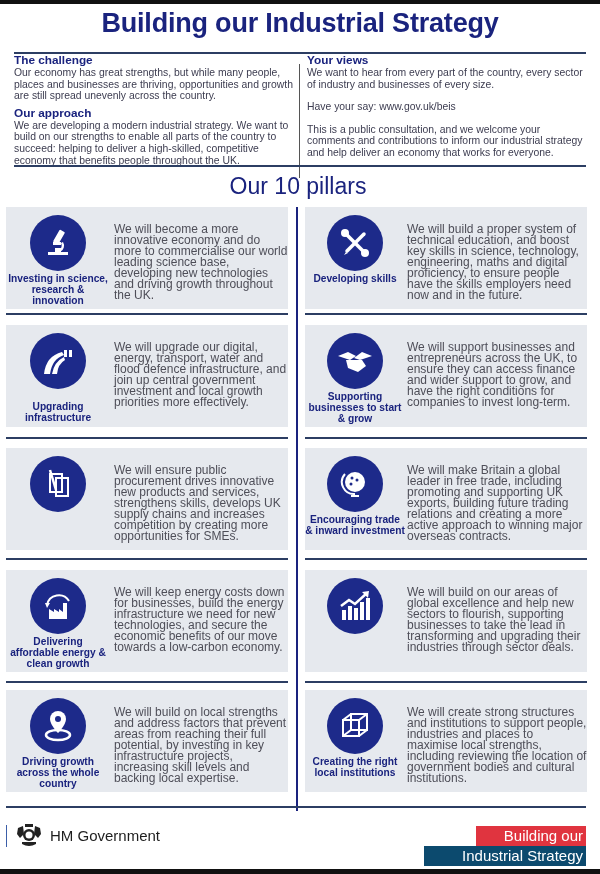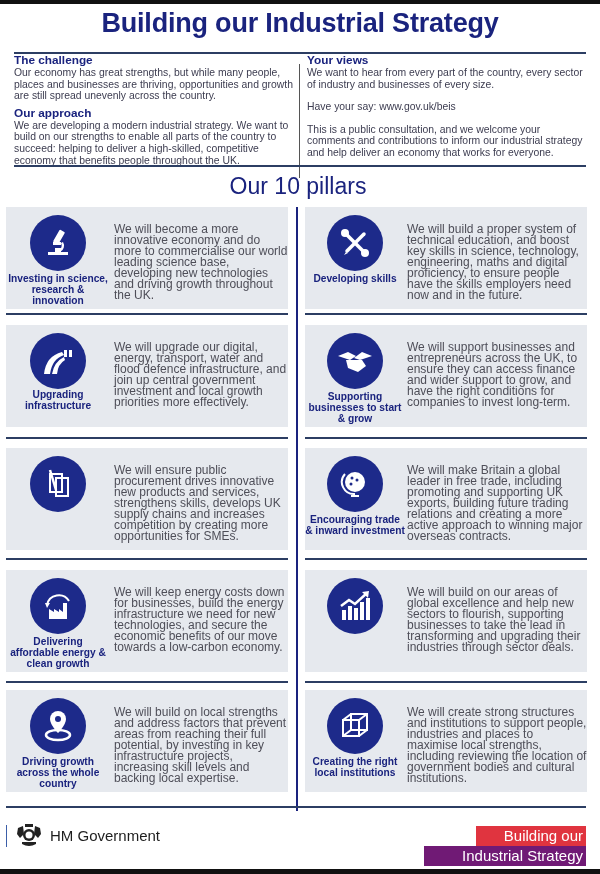--- a/index.html
+++ b/index.html
@@ -53,21 +53,21 @@
     .footer-logo { position: absolute; left: 6px; top: 825px; height: 22px; width: 1px; background: #3b5ea8; }
     .crest { position: absolute; left: 14px; top: 822px; width: 30px; height: 26px; }
     .hm-gov { position: absolute; left: 50px; top: 827px; font-size: 15px; color: #1d1d1d; }
 
     .brand { position: absolute; right: 14px; top: 826px; width: 162px; height: 51px; }
     .brand .line1 {
       position: absolute; right: 0; top: 0; width: 110px; height: 20px; background: #e0343f;
       color: #fff; font-size: 15px; text-align: right; padding-right: 3px; line-height: 20px;
     }
     .brand .line2 {
-      position: absolute; right: 0; top: 20px; width: 162px; height: 20px; background: #701a75;
+      position: absolute; right: 0; top: 20px; width: 162px; height: 20px; background: #0c4a6e;
       color: #fff; font-size: 15px; text-align: right; padding-right: 3px; line-height: 20px;
     }
   </style>
 </head>
 <body>
 
 <div class="topbar"></div>
 
 <h1 class="main-title">Building our Industrial Strategy</h1>
 <div class="rule" style="left:14px; top:52px; width:572px;"></div>
@@ -128,21 +128,21 @@
   <div class="icon-circle">
     <svg width="36" height="30" viewBox="0 0 36 30">
         <g fill="#fff">
           <path d="M4 28 Q6 10 22 6 L24 9 Q12 13 10 28z"></path>
           <path d="M12 28 Q14 16 24 11 L25 14 Q18 18 17 28z"></path>
           <rect x="24" y="4" width="3" height="7"></rect>
           <rect x="29" y="4" width="3" height="7"></rect>
         </g>
       </svg>
   </div>
-  <div class="label" style="top:64px;">Upgrading infrastructure</div>
+  <div class="label" style="top:76px;">Upgrading infrastructure</div>
   <div class="desc">We will upgrade our digital, energy, transport, water and flood defence infrastructure, and join up central government investment and local growth priorities more effectively.</div>
 </div>
 <div class="card right" style="left:305px; top:325px;">
   <div class="icon-circle">
     <svg width="38" height="30" viewBox="0 0 38 30">
         <g fill="#fff">
           <path d="M2 10 L12 6 L20 10 L14 14z"></path>
           <path d="M36 10 L26 6 L18 12 L24 14z"></path>
           <path d="M10 14 L26 14 L30 20 L22 26 L12 22z"></path>
         </g>

